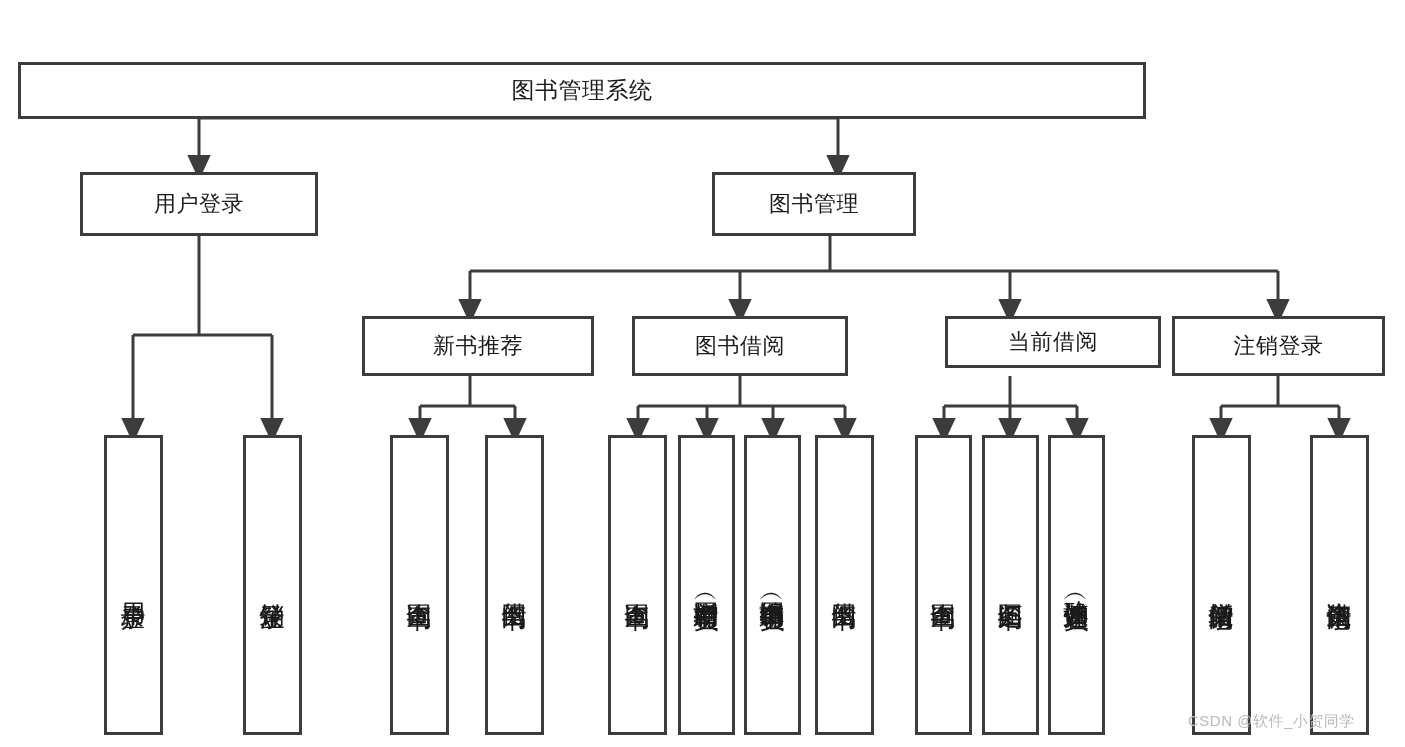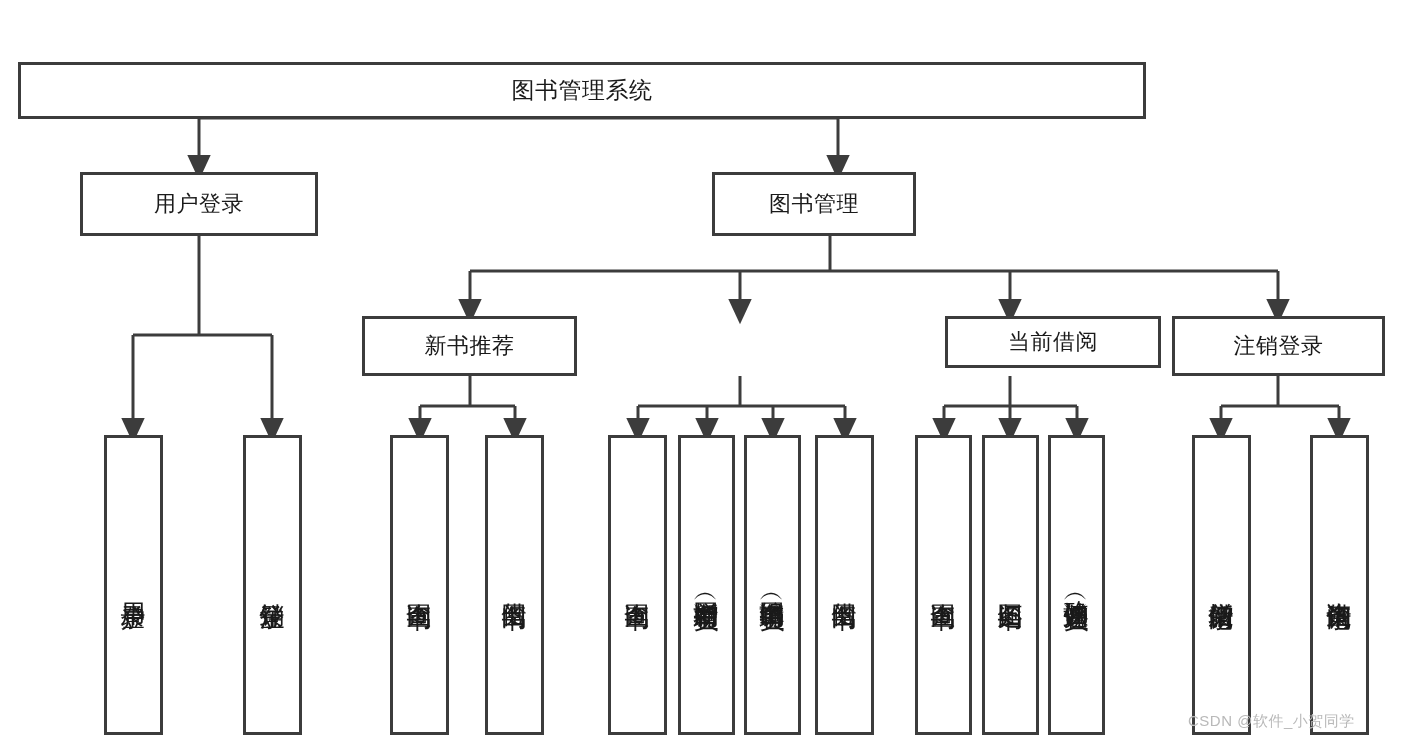--- a/index.html
+++ b/index.html
@@ -122,22 +122,25 @@
     <span>图书管理系统</span>
   </div>
 
   <div class="node h" style="left:80px; top:172px; width:238px; height:64px;">
     <span>用户登录</span>
   </div>
   <div class="node h" style="left:712px; top:172px; width:204px; height:64px;">
     <span>图书管理</span>
   </div>
 
-  <div class="node h" style="left:362px; top:316px; width:215px; height:60px;">
+  <div class="node h" style="left:362px; top:316px; width:232px; height:60px;">
     <span>新书推荐</span>
+  </div>
+  <div class="node h" style="left:632px; top:316px; width:216px; height:60px;">
+    <span>图书借阅</span>
   </div>
   <div class="node h" style="left:902px; top:316px; width:216px; height:52px;margin-left:43px;">
     <span>当前借阅</span>
   </div>
   <div class="node h" style="left:1172px; top:316px; width:213px; height:60px;">
     <span>注销登录</span>
   </div>
 
   <div class="node v" style="left:104px; top:435px; width:59px; height:300px;">
     <span class="vtext">用户登录</span>

